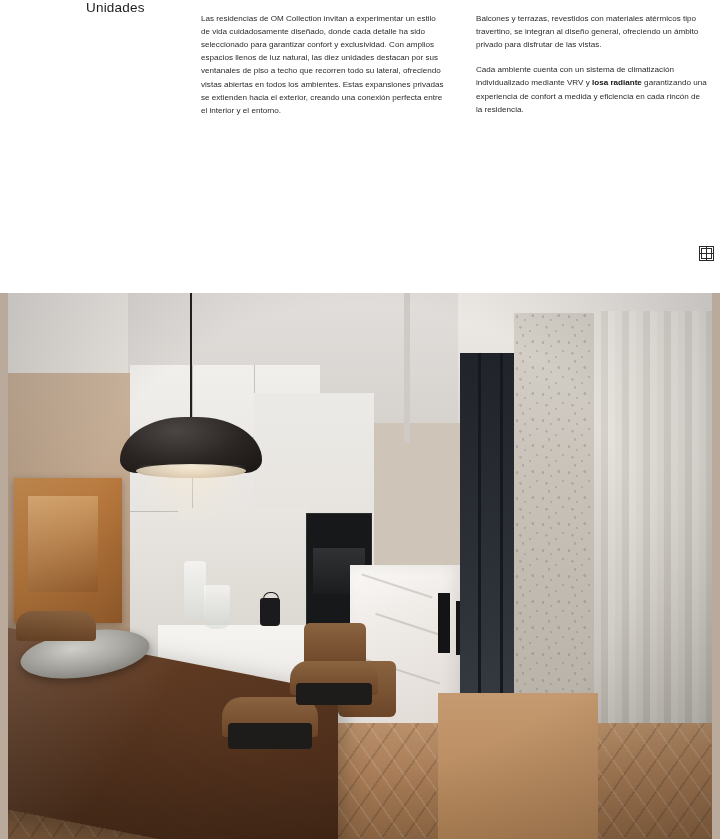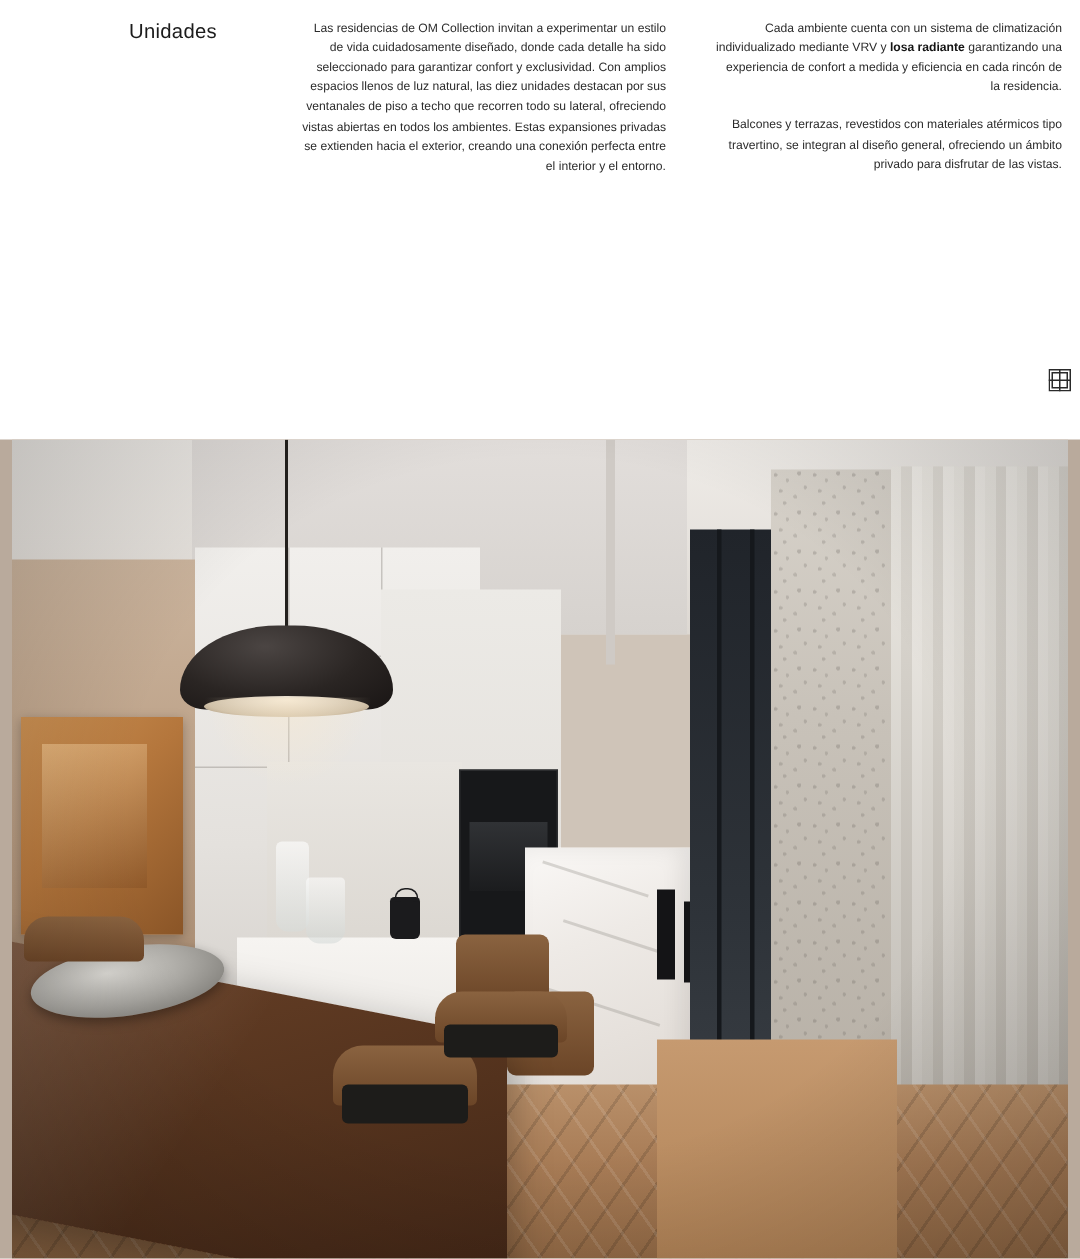--- a/index.html
+++ b/index.html
@@ -27,33 +27,33 @@
     left: 0;
     top: 0;
     width: 720px;
     height: 292px;
     background: #ffffff;
   }
 
   .section-title {
     position: absolute;
     left: 86px;
-    top: 13px;
+    top: 0;
     font-size: 13.5px;
     letter-spacing: 0.2px;
     color: #1c1c1c;
     font-weight: 400;
   }
 
   .col {
     position: absolute;
     font-size: 8.1px;
     line-height: 1.62;
     color: #2b2b2b;
-    text-align: right;
+    text-align: left;
   }
   .col p {
     margin: 0 0 12px 0;
   }
   .col p:last-child {
     margin-bottom: 0;
   }
   .col-left {
     left: 201px;
     top: 12px;
@@ -383,22 +383,22 @@
 
   <div class="text-section">
 
     <div class="section-title">Unidades</div>
 
     <div class="col col-left">
       <p>Las residencias de OM Collection invitan a experimentar un estilo de vida cuidadosamente diseñado, donde cada detalle ha sido seleccionado para garantizar confort y exclusividad. Con amplios espacios llenos de luz natural, las diez unidades destacan por sus ventanales de piso a techo que recorren todo su lateral, ofreciendo vistas abiertas en todos los ambientes. Estas expansiones privadas se extienden hacia el exterior, creando una conexión perfecta entre el interior y el entorno.</p>
     </div>
 
     <div class="col col-right">
+      <p>Balcones y terrazas, revestidos con materiales atérmicos tipo travertino, se integran al diseño general, ofreciendo un ámbito privado para disfrutar de las vistas.</p>
       <p>Cada ambiente cuenta con un sistema de climatización individualizado mediante VRV y <b>losa radiante</b> garantizando una experiencia de confort a medida y eficiencia en cada rincón de la residencia.</p>
-      <p>Balcones y terrazas, revestidos con materiales atérmicos tipo travertino, se integran al diseño general, ofreciendo un ámbito privado para disfrutar de las vistas.</p>
     </div>
 
     <div class="crop-mark">
       <svg width="15" height="15" viewBox="0 0 15 15">
         <rect x="0.5" y="0.5" width="14" height="14" fill="none" stroke="#2a2a2a" stroke-width="1"></rect>
         <line x1="7.5" y1="0" x2="7.5" y2="15" stroke="#2a2a2a" stroke-width="1"></line>
         <line x1="0" y1="7.5" x2="15" y2="7.5" stroke="#2a2a2a" stroke-width="1"></line>
         <rect x="2.5" y="2.5" width="10" height="10" fill="none" stroke="#2a2a2a" stroke-width="1"></rect>
       </svg>
     </div>

